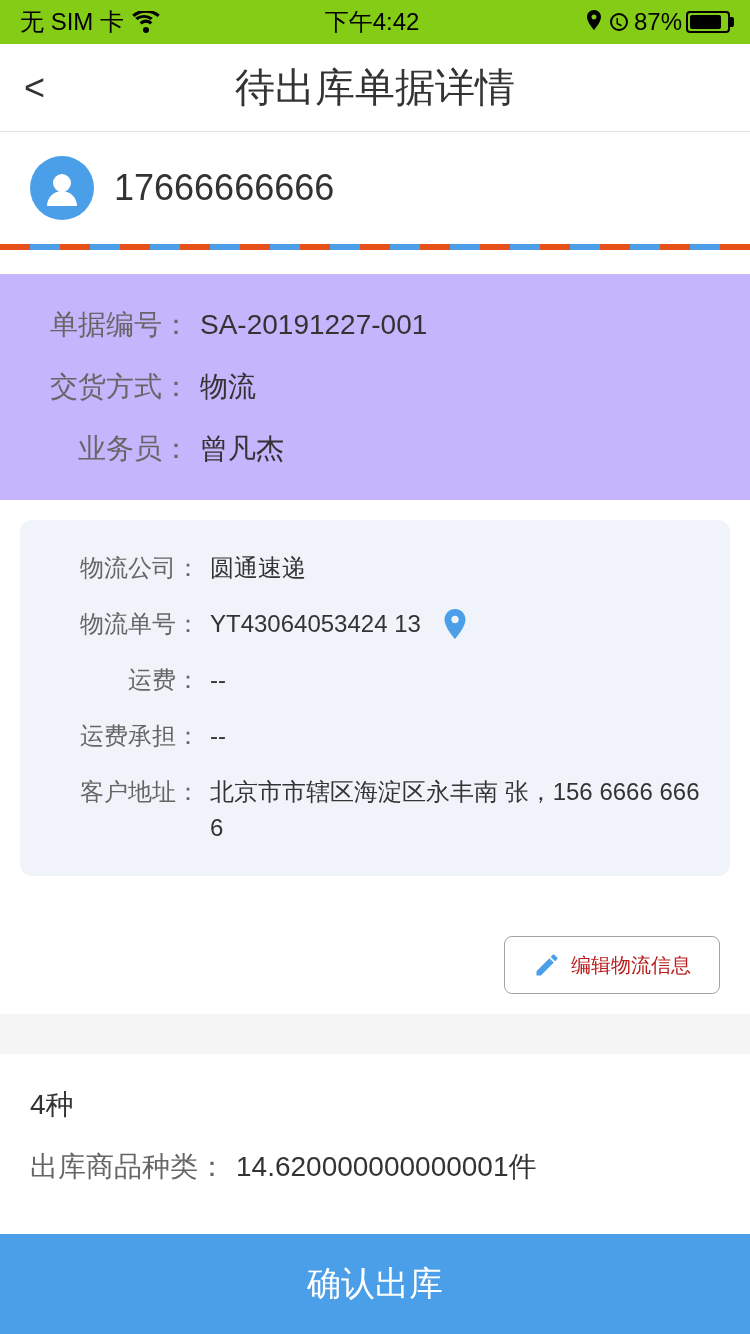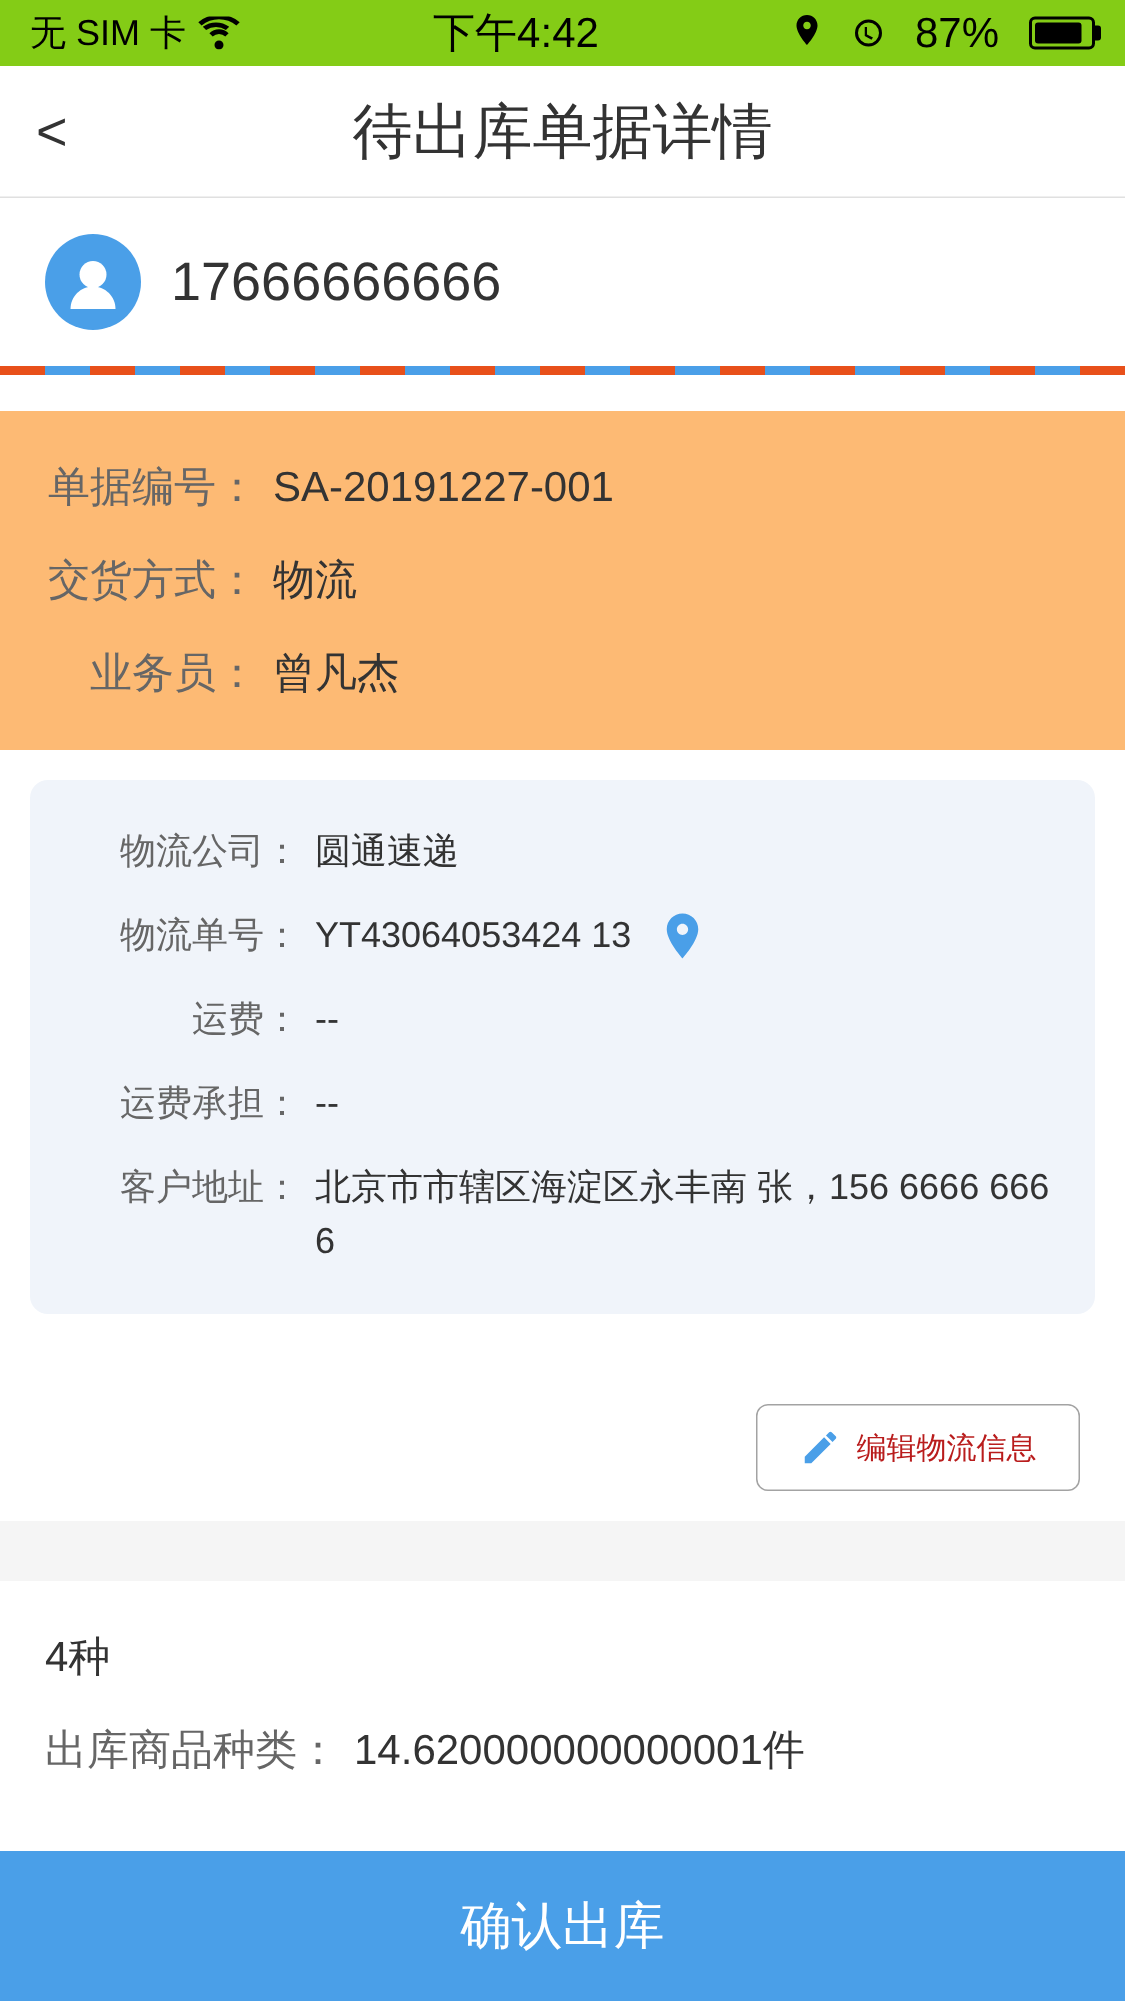--- a/index.html
+++ b/index.html
@@ -25,28 +25,28 @@
       padding: 0 20px;
       font-size: 24px;
       color: #000;
     }
     .status-left {
       display: flex;
       align-items: center;
       gap: 8px;
     }
     .status-center {
-      font-size: 28px;
+      font-size: 24px;
       font-weight: 500;
     }
     .status-right {
       display: flex;
       align-items: center;
-      gap: 20px;
-      font-size: 28px;
+      gap: 4px;
+      font-size: 24px;
     }
     .battery-icon {
       width: 44px;
       height: 22px;
       border: 2px solid #000;
       border-radius: 4px;
       position: relative;
       display: flex;
       align-items: center;
       padding: 2px;
@@ -138,22 +138,22 @@
         #e8501a 0px,
         #e8501a 30px,
         #4a9fe8 30px,
         #4a9fe8 60px
       );
       margin-bottom: 24px;
     }
 
     
     .info-section {
-      background: #fdba74;
-      padding: 20px 22px;
+      background: #c4b5fd;
+      padding: 20px 40px;
       margin-bottom: 20px;
     }
     .info-row {
       display: flex;
       align-items: flex-start;
       padding: 10px 0;
       font-size: 28px;
       line-height: 1.5;
     }
     .info-label {

